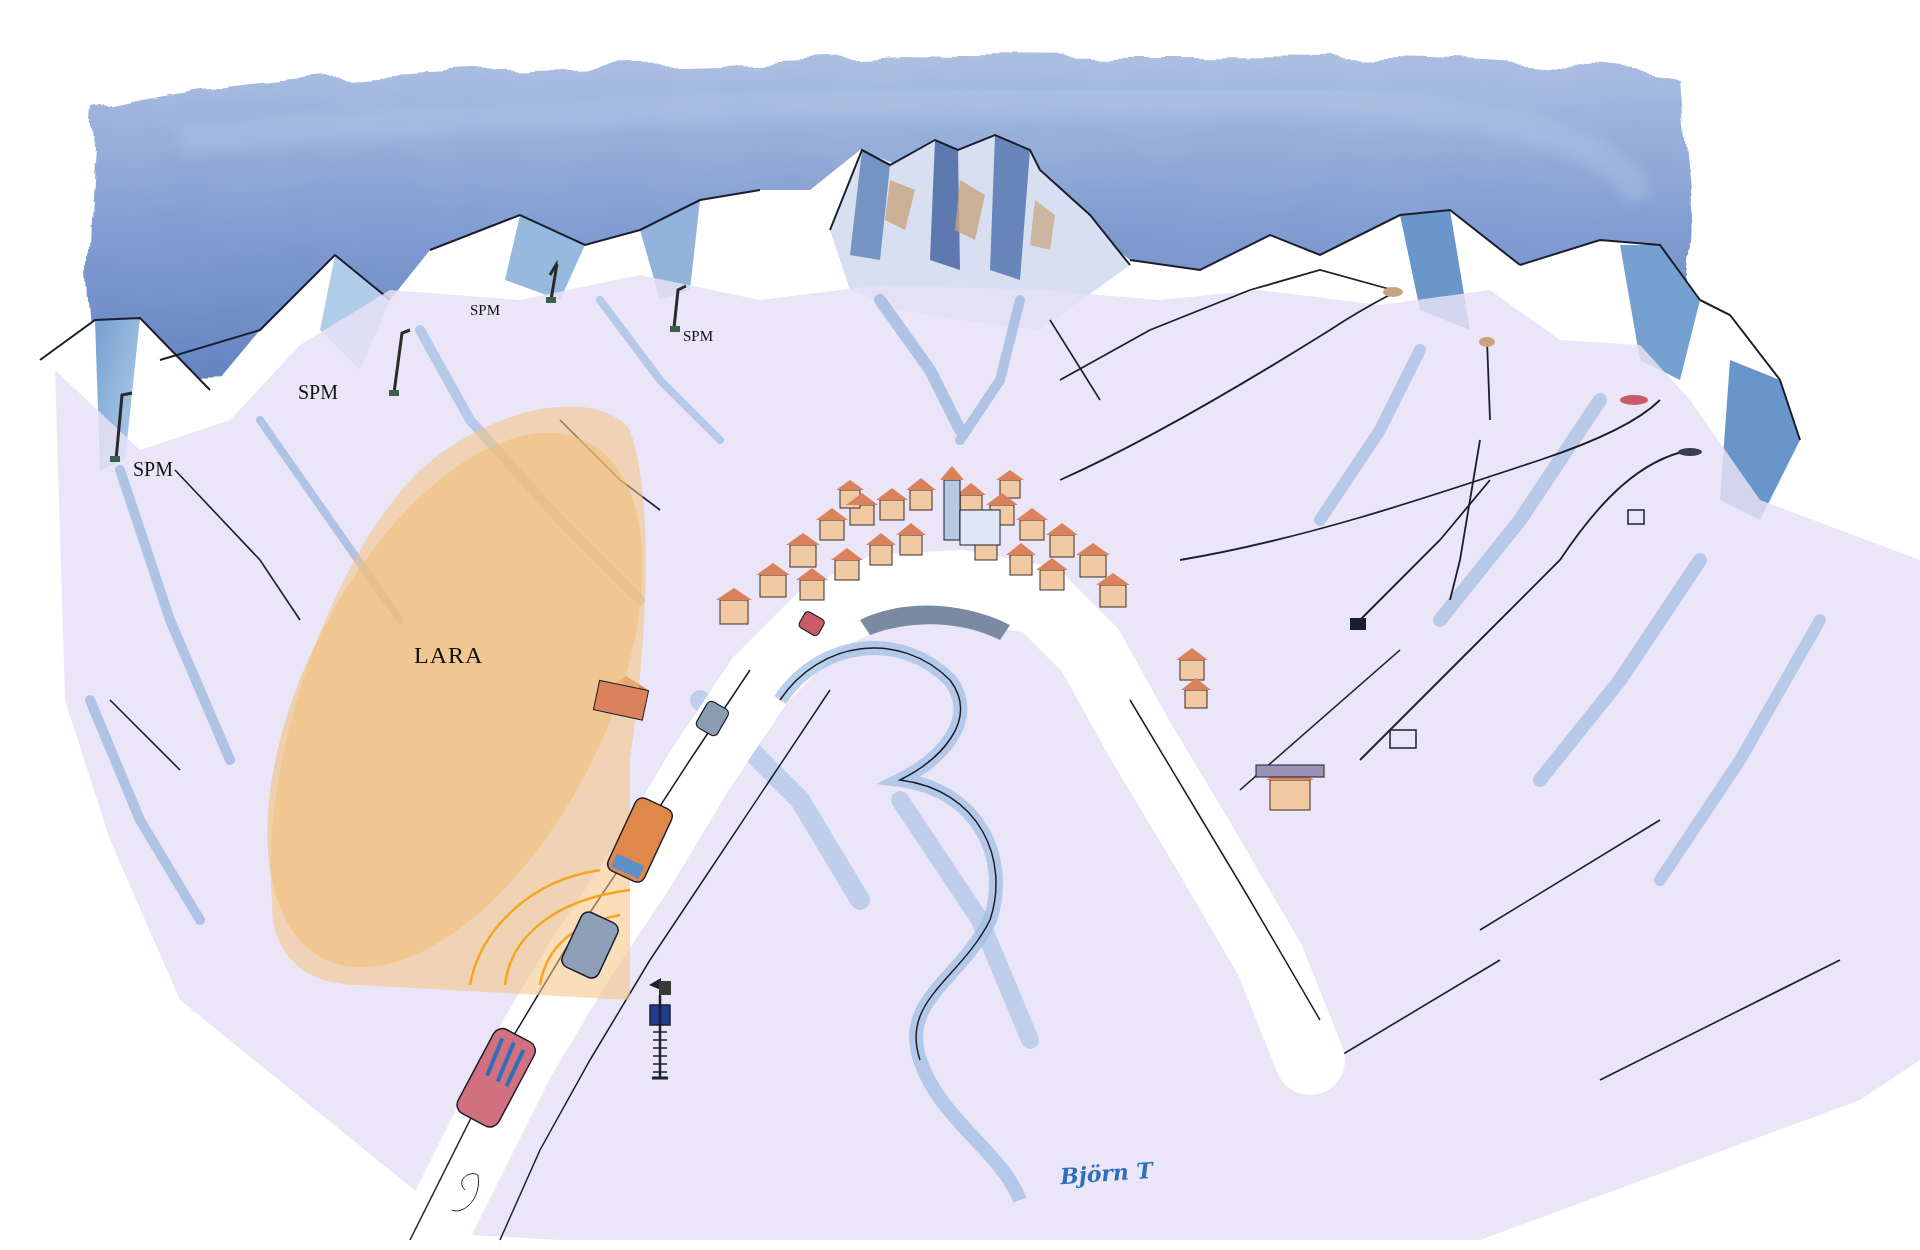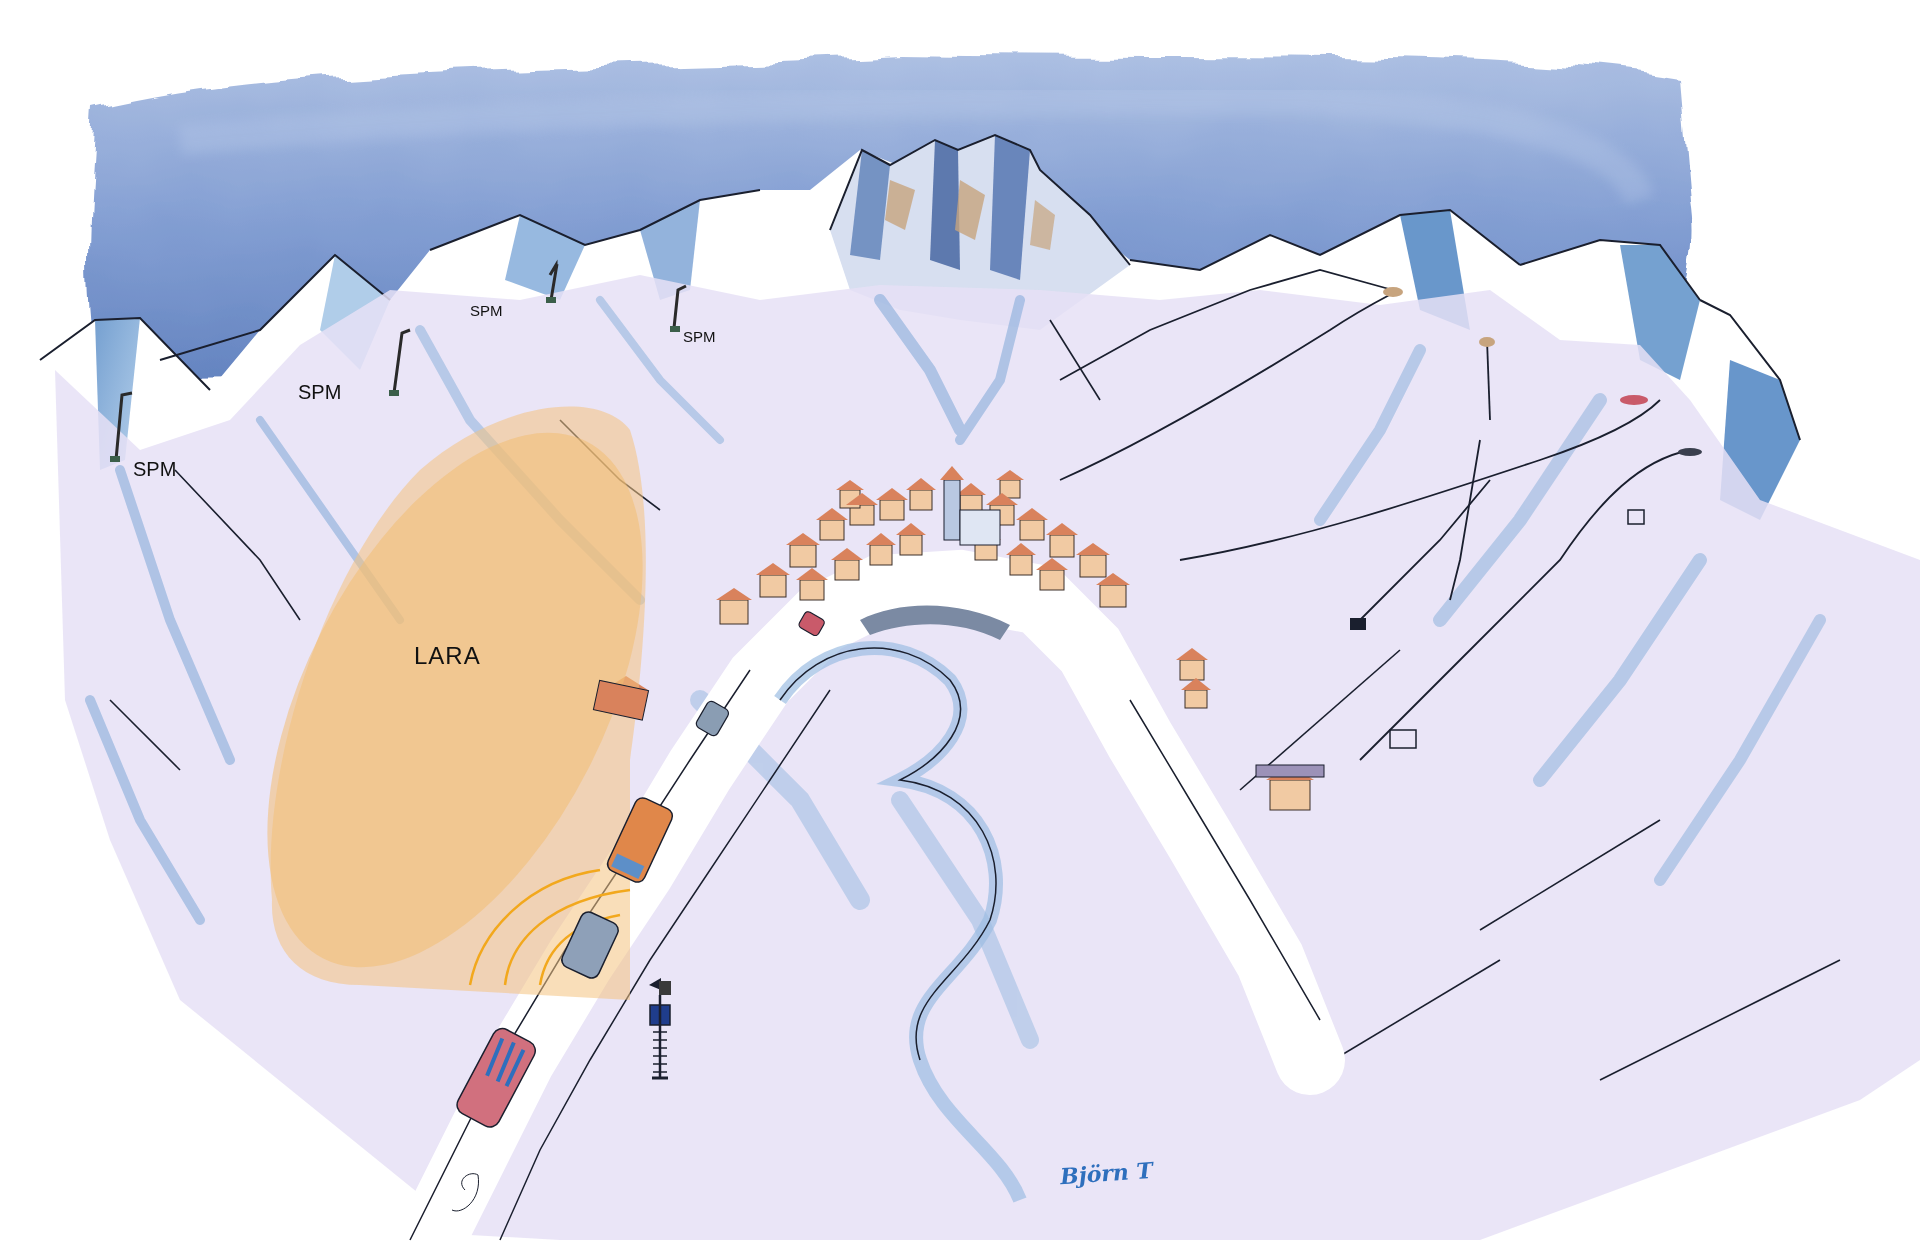--- a/index.html
+++ b/index.html
@@ -1,18 +1,18 @@
 <!DOCTYPE html>
 <html><head>
 <meta charset="utf-8">
 <style>
   html, body { margin: 0; padding: 0; background: #ffffff; }
   body { width: 1920px; height: 1250px; overflow: hidden; position: relative; font-family: "Liberation Sans", sans-serif; }
   #scene { position: absolute; left: 0; top: 0; width: 1920px; height: 1250px; }
-  .label { position: absolute; color: #111111; font-family: Liberation Sans, sans-serif; white-space: nowrap; }
+  .label { position: absolute; color: #111111; font-family: Liberation Serif, serif; white-space: nowrap; }
   .label-spm-lg { font-size: 20px; }
   .label-spm-sm { font-size: 15px; }
   .label-lara { font-size: 24px; letter-spacing: 1px; text-align: right; }
   .signature { position: absolute; color: #2e6fbd; font-family: "DejaVu Serif", serif; font-size: 22px; font-style: italic; font-weight: bold; transform: rotate(-4deg); }
 </style>
 </head>
 <body>
 
 <svg id="scene" viewBox="0 0 1920 1250" xmlns="http://www.w3.org/2000/svg">
   <defs>

